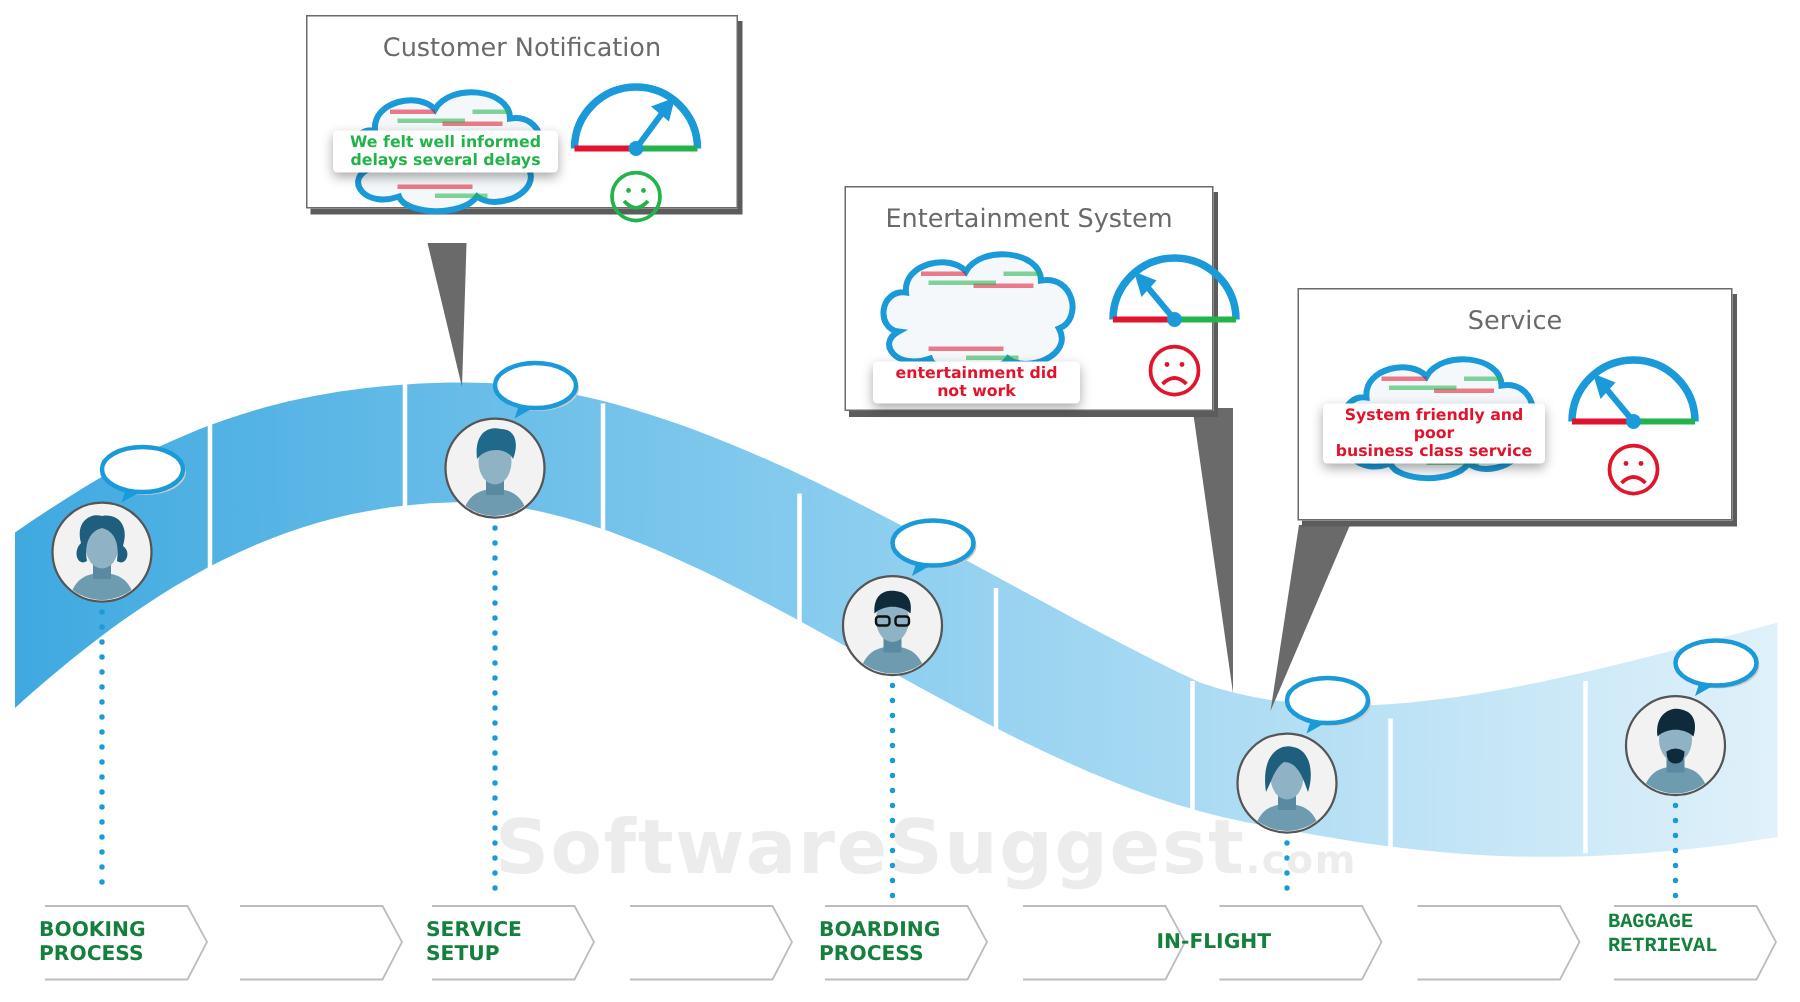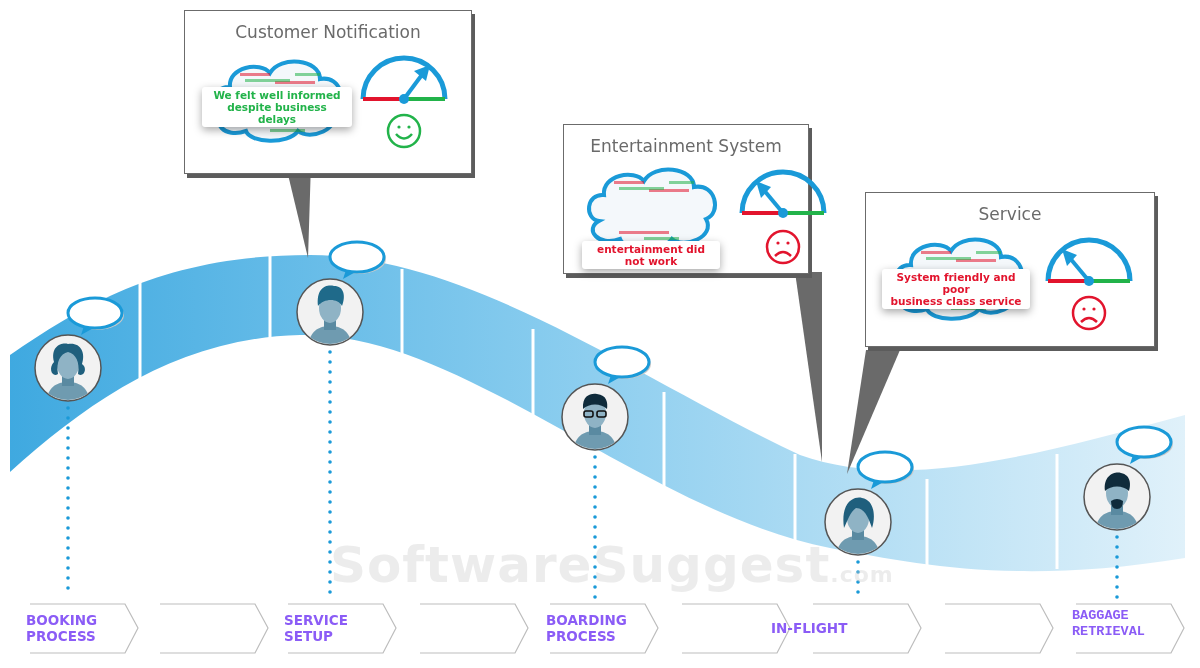--- a/index.html
+++ b/index.html
@@ -7,24 +7,24 @@
          font-family: "DejaVu Sans", sans-serif; }
   #stage { position: absolute; left: 0; top: 0; width: 1200px; height: 668px; }
   .card { position: absolute; background: #fff; border: 1px solid #6b6b6b;
           box-shadow: 3px 4px 0 #5c5c5c; box-sizing: border-box; }
   .card-title { position: absolute; left: 0; right: 0; text-align: center;
                 color: #6a6a6a; font-size: 17px; top: 11px; }
   .quote { position: absolute; background: #fff; border-radius: 3px;
            box-shadow: 0 3px 8px rgba(0,0,0,0.35); font-weight: bold;
            font-size: 10.5px; line-height: 12px; text-align: center; padding: 2px 5px; }
   .stage-label { position: absolute; font-family: "DejaVu Sans", sans-serif;
-                 font-weight: bold; font-size: 13.5px; line-height: 16px; color: #8b5cf6; }
+                 font-weight: bold; font-size: 13.5px; line-height: 16px; color: #15803d; }
   .watermark { position: absolute; left: 330px; top: 536px; font-size: 50px;
                font-weight: bold; color: rgba(200,200,200,0.35); letter-spacing: 1px; }
-  .watermark small { font-size: 22px; margin-top: 28px; }
+  .watermark small { font-size: 26px; margin-top: 28px; }
 </style>
 </head>
 <body>
 
 <div id="stage">
 
   <svg id="map-svg" width="1200" height="668" viewBox="0 0 1200 668" style="position:absolute;left:0;top:0">
     <defs>
       <linearGradient id="bandGrad" x1="0" y1="0" x2="1" y2="0">
         <stop offset="0" stop-color="#3fa9e0"></stop>
@@ -223,21 +223,21 @@
             </g>
           </g>
         </g>
       </g>
   </svg>
 
   <div class="watermark">
     <span>SoftwareSuggest</span><small>.com</small>
   </div>
 
-  <div class="card" style="left:184px;top:10px;width:288px;height:164px;">
+  <div class="card" style="left:204px;top:10px;width:288px;height:129px;">
     <div class="card-title">Customer Notification</div>
     <svg width="288" height="150" style="position:absolute;left:0;top:0">
       <g transform="translate(95,92)">
         <path d="M-55,10 C-70,8 -68,-18 -50,-16 C-52,-36 -20,-42 -10,-30 C0,-48 40,-44 40,-24 C62,-28 68,2 52,8 C62,26 30,38 18,28 C8,42 -30,40 -34,28 C-56,36 -70,18 -55,10 Z" fill="#f4f8fb" stroke="#1a9ad8" stroke-width="4"></path>
         <g fill="#e2142d" opacity="0.55">
             <rect x="-40" y="-30" width="30" height="3"></rect>
             <rect x="-5" y="-22" width="40" height="3"></rect>
             <rect x="-35" y="20" width="50" height="3"></rect>
           </g>
         <g fill="#22b34a" opacity="0.55">
@@ -256,21 +256,21 @@
       </g>
       <g transform="translate(219,120)" fill="none" stroke="#22b34a" stroke-width="2.5">
         <circle cx="0" cy="0" r="16"></circle>
         <circle cx="-5" cy="-4" r="1.6" fill="#22b34a" stroke="none"></circle>
         <circle cx="5" cy="-4" r="1.6" fill="#22b34a" stroke="none"></circle>
         <path d="M-8,3 Q0,12 8,3"></path>
       </g>
     </svg>
     <div class="quote" style="left:17px;top:76px;width:140px;color:#22b34a;">
       <div>We felt well informed</div>
-      <div>despite business delays</div>
+      <div>delays several delays</div>
     </div>
   </div>
 
   <div class="card" style="left:563px;top:124px;width:246px;height:150px;">
     <div class="card-title">Entertainment System</div>
     <svg width="290" height="150" style="position:absolute;left:0;top:0">
       <g transform="translate(90,86)">
         <path d="M-55,10 C-70,8 -68,-18 -50,-16 C-52,-36 -20,-42 -10,-30 C0,-48 40,-44 40,-24 C62,-28 68,2 52,8 C62,26 30,38 18,28 C8,42 -30,40 -34,28 C-56,36 -70,18 -55,10 Z" fill="#f4f8fb" stroke="#1a9ad8" stroke-width="4"></path>
         <g fill="#e2142d" opacity="0.55">
             <rect x="-40" y="-30" width="30" height="3"></rect>

